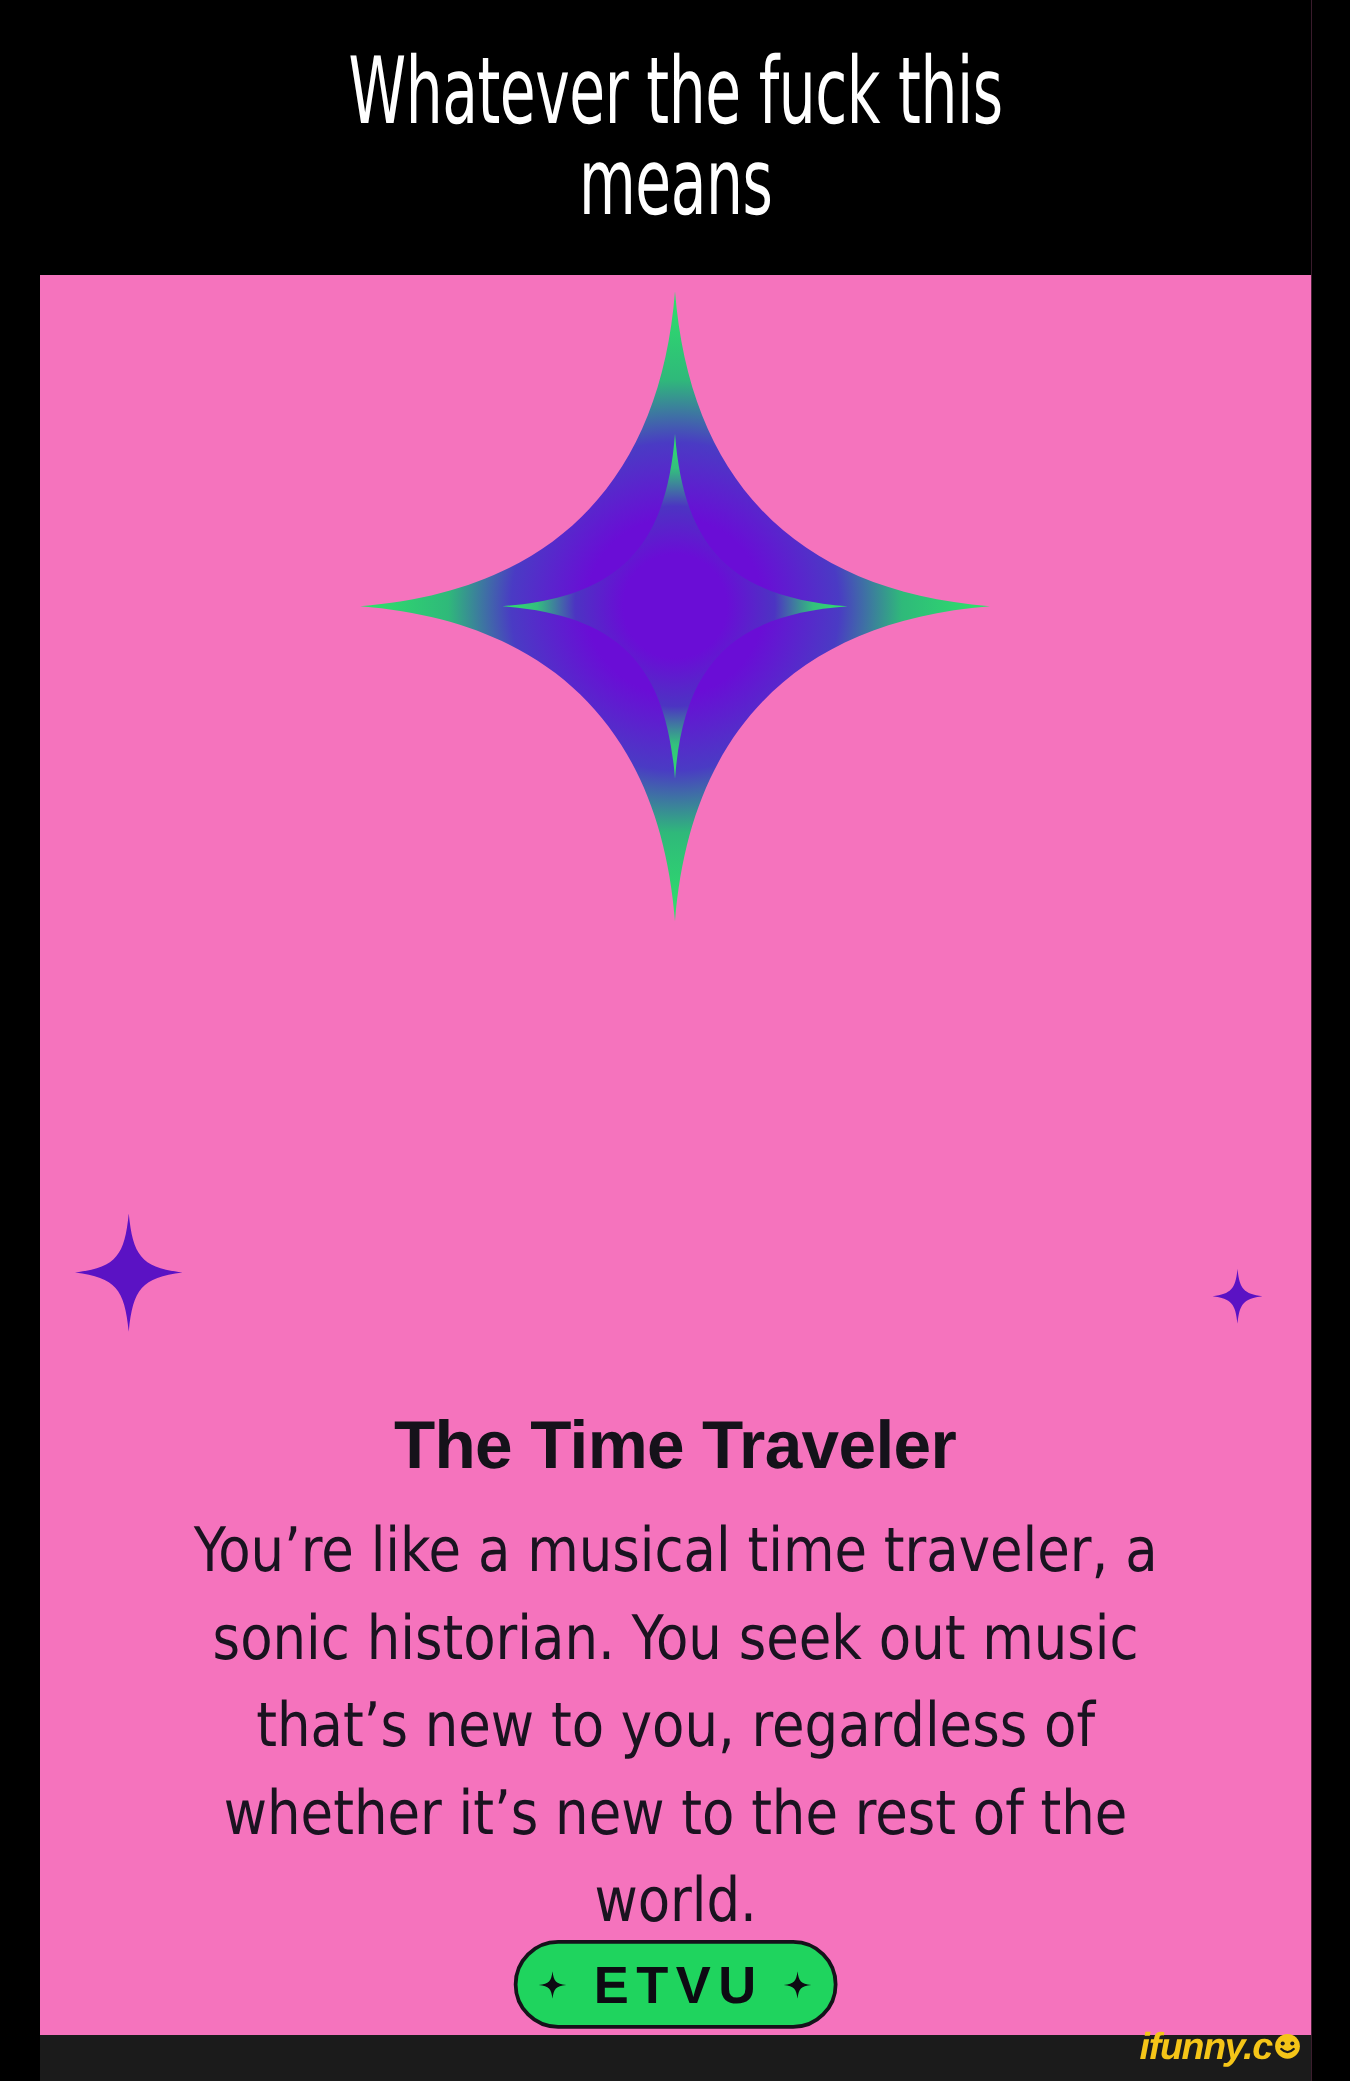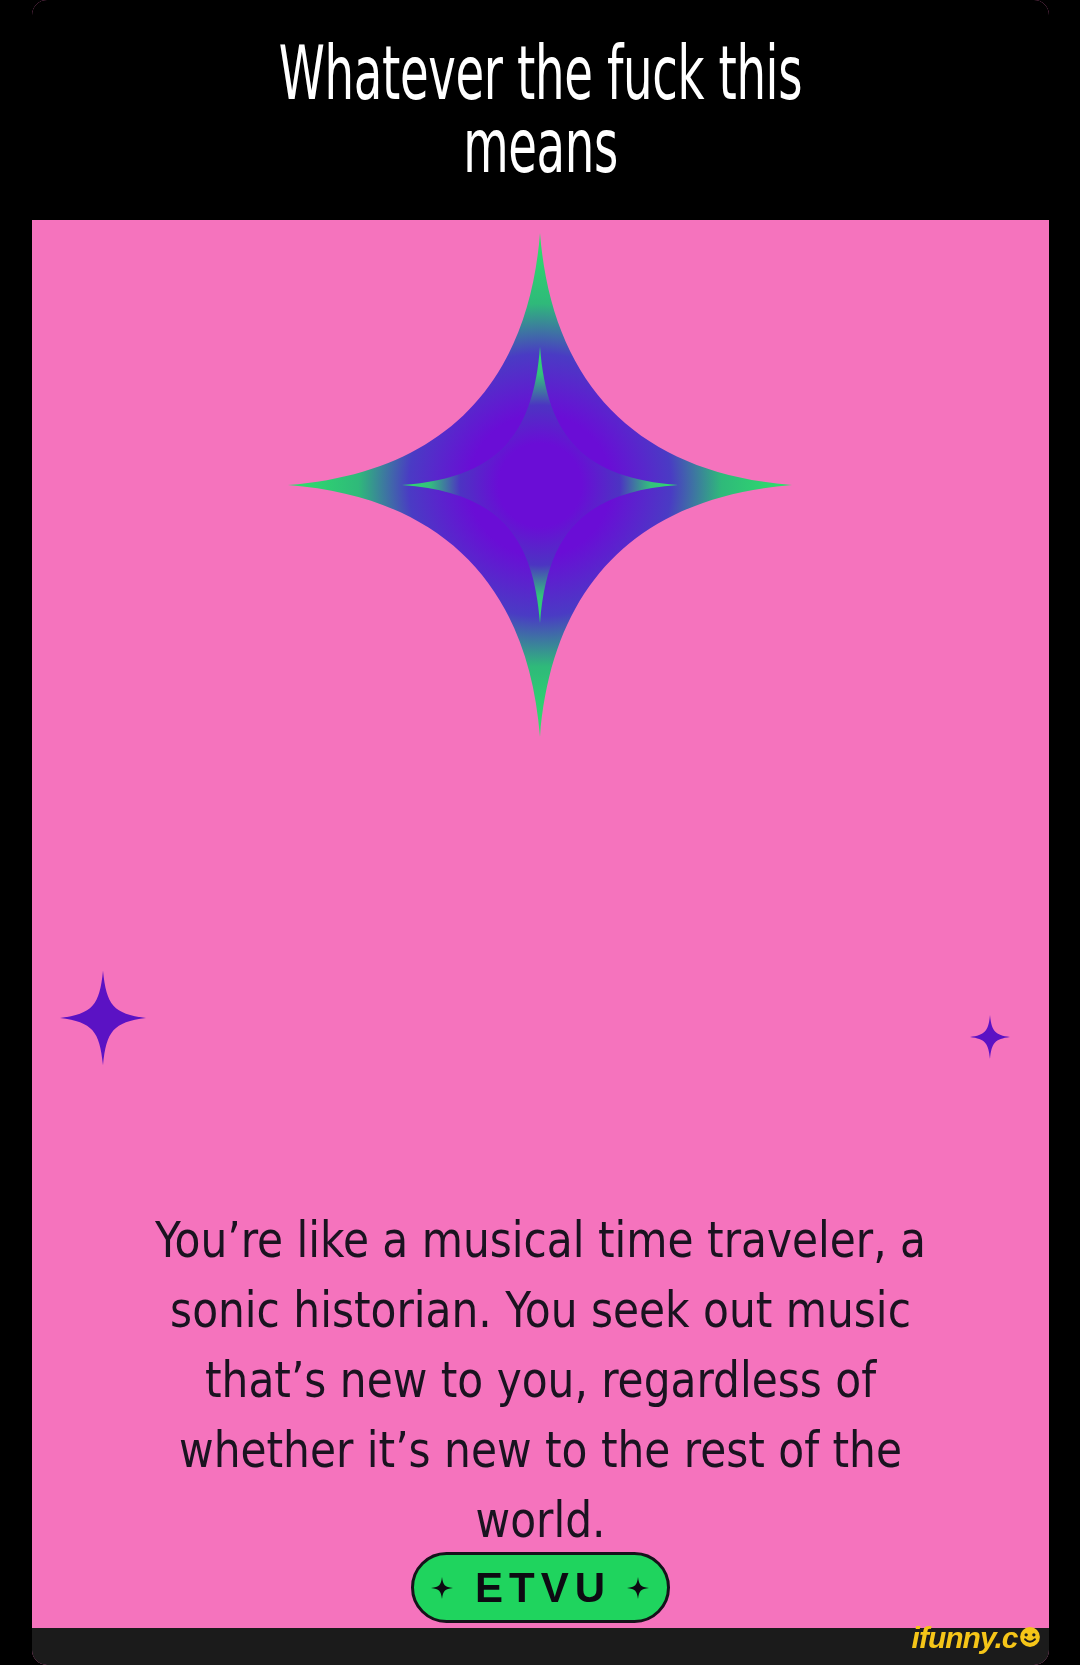--- a/index.html
+++ b/index.html
@@ -8,21 +8,20 @@
     background: #000;
   }
   #page {
     position: relative;
     width: 1017px;
     height: 1665px;
     margin: 0 auto;
     background: #f573bd;
     overflow: hidden;
     font-family: "Liberation Sans", sans-serif;
-    border-radius: 15px;
   }
 
   
   #caption-bar {
     position: absolute;
     left: 0; top: 0;
     width: 1017px;
     height: 220px;
     background: #000000;
     display: flex;
@@ -215,20 +214,21 @@
       <svg viewBox="0 0 100 110" xmlns="http://www.w3.org/2000/svg">
         <path d="M50 0 C 54 40, 62 50, 100 55 C 62 60, 54 70, 50 110 C 46 70, 38 60, 0 55 C 38 50, 46 40, 50 0 Z" fill="#5b12c4"></path>
       </svg>
     </div>
     <div class="sparkle" id="sparkle-right">
       <svg viewBox="0 0 100 110" xmlns="http://www.w3.org/2000/svg">
         <path d="M50 0 C 54 40, 62 50, 100 55 C 62 60, 54 70, 50 110 C 46 70, 38 60, 0 55 C 38 50, 46 40, 50 0 Z" fill="#5b12c4"></path>
       </svg>
     </div>
 
+    <div id="persona-title">The Time Traveler</div>
 
     <div id="persona-desc">You’re like a musical time traveler, a sonic historian. You seek out music that’s new to you, regardless of whether it’s new to the rest of the world.</div>
 
     <div id="etvu-badge">
       <svg class="badge-spark" viewBox="0 0 100 100" xmlns="http://www.w3.org/2000/svg">
         <path d="M50 0 C 55 38, 62 45, 100 50 C 62 55, 55 62, 50 100 C 45 62, 38 55, 0 50 C 38 45, 45 38, 50 0 Z" fill="#0d0a12"></path>
       </svg>
       <span id="etvu-label">ETVU</span>
       <svg class="badge-spark" viewBox="0 0 100 100" xmlns="http://www.w3.org/2000/svg">
         <path d="M50 0 C 55 38, 62 45, 100 50 C 62 55, 55 62, 50 100 C 45 62, 38 55, 0 50 C 38 45, 45 38, 50 0 Z" fill="#0d0a12"></path>

